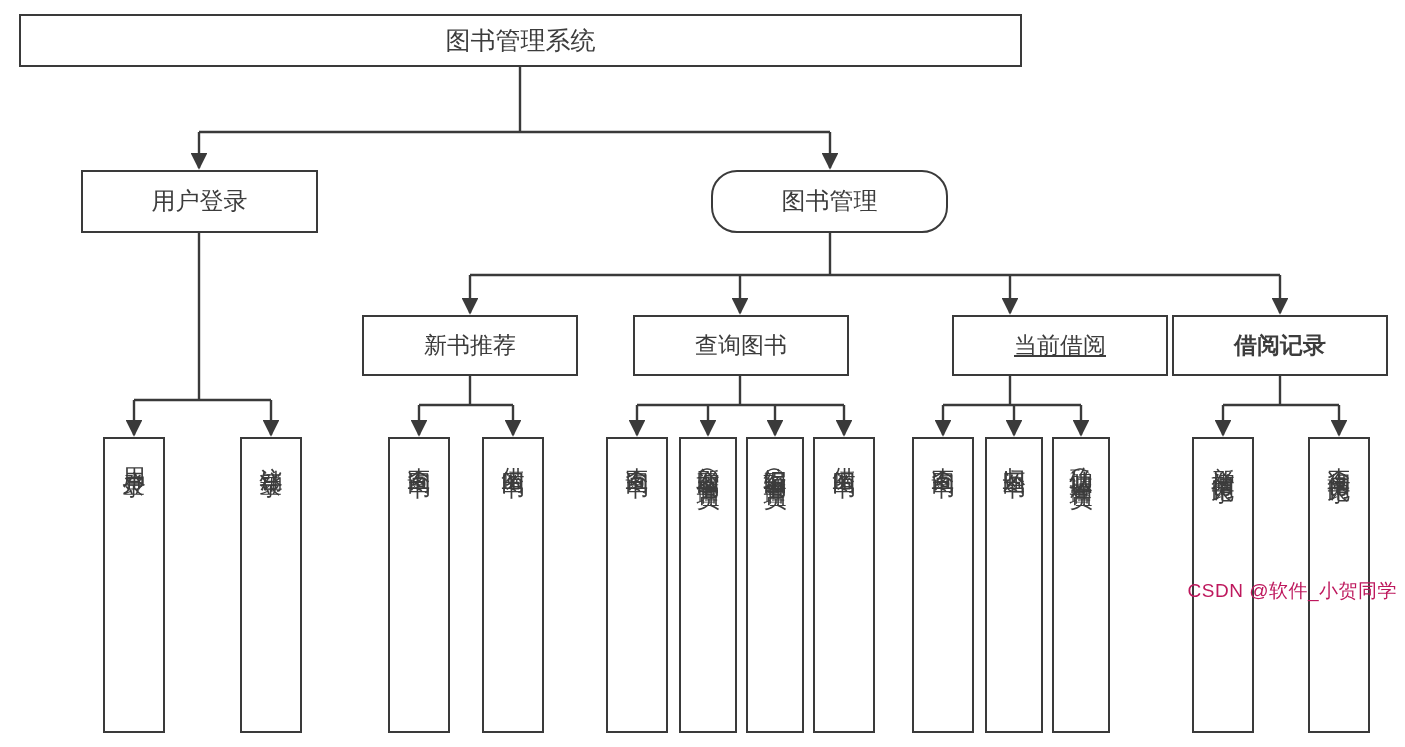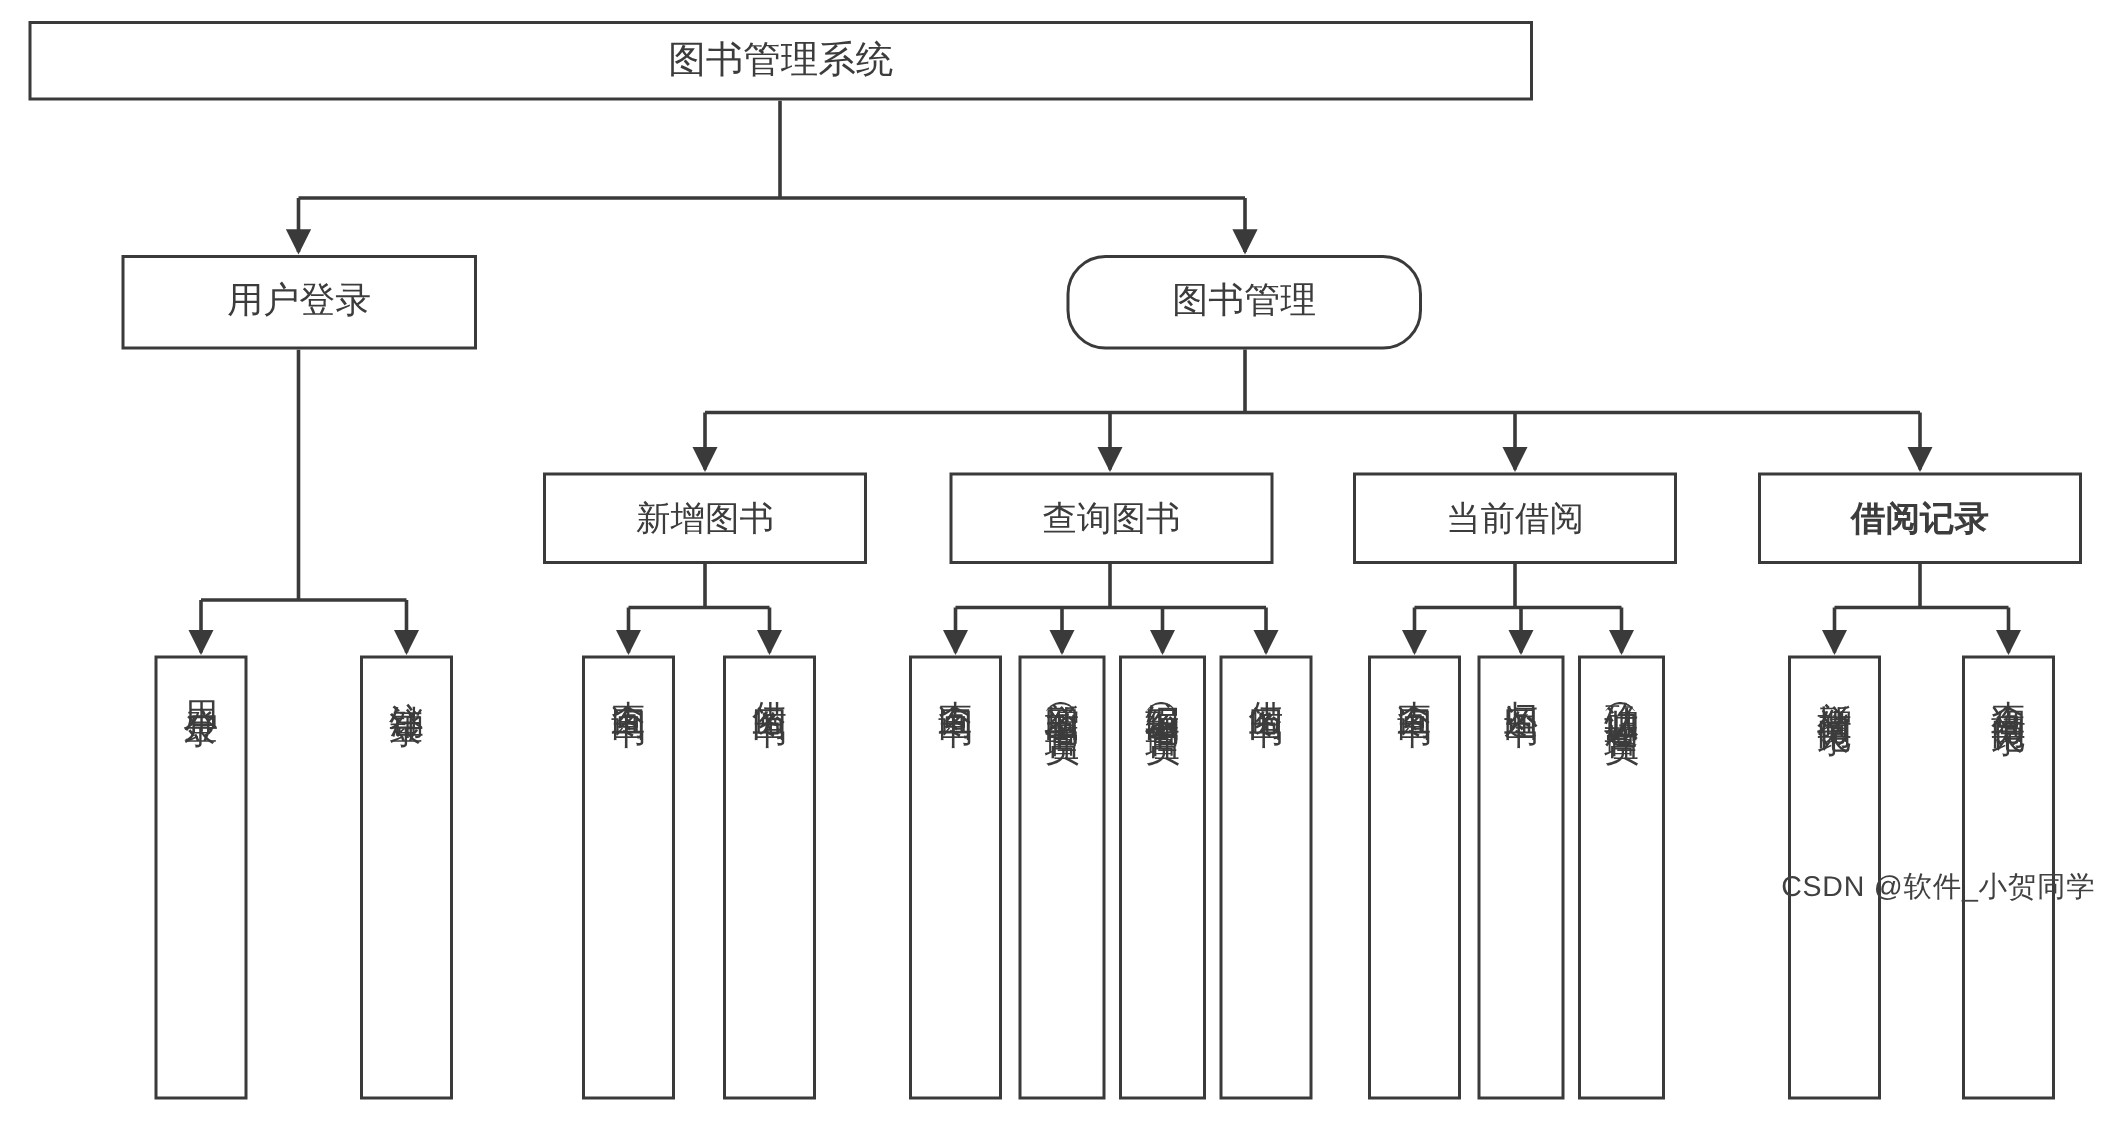--- a/index.html
+++ b/index.html
@@ -59,21 +59,21 @@
     display: block;
   }
   .htext {
     white-space: nowrap;
   }
   #watermark {
     position: absolute;
     right: 8px;
     bottom: 4px;
     font-size: 19px;
-    color: #404040;
+    color: #be185d;
     letter-spacing: 0.5px;
     white-space: nowrap;
     font-family: "Liberation Sans", "DejaVu Sans", sans-serif;
   }
 </style>
 </head>
 <body>
 
 <div id="canvas">
 
@@ -132,26 +132,26 @@
   </div>
 
   <div class="node lvl2" style="left:81px; top:170px; width:237px; height:63px;">
     <span class="htext">用户登录</span>
   </div>
   <div class="node lvl2" style="left:711px; top:170px; width:237px; height:63px;border-radius:26px;">
     <span class="htext">图书管理</span>
   </div>
 
   <div class="node lvl3" style="left:362px; top:315px; width:216px; height:61px;">
-    <span class="htext">新增图书</span>
+    <span class="htext">新书推荐</span>
   </div>
   <div class="node lvl3" style="left:633px; top:315px; width:216px; height:61px;">
     <span class="htext">查询图书</span>
   </div>
-  <div class="node lvl3" style="left:902px; top:315px; width:216px; height:61px;">
+  <div class="node lvl3" style="left:952px; top:315px; width:216px; height:61px;text-decoration:underline;">
     <span class="htext">当前借阅</span>
   </div>
   <div class="node lvl3" style="left:1172px; top:315px; width:216px; height:61px;font-weight:bold;">
     <span class="htext">借阅记录</span>
   </div>
 
   <div class="node leaf" style="left:103px; top:437px; width:62px; height:296px;">
     <span class="vtext">用户登录</span>
   </div>
   <div class="node leaf" style="left:240px; top:437px; width:62px; height:296px;">

